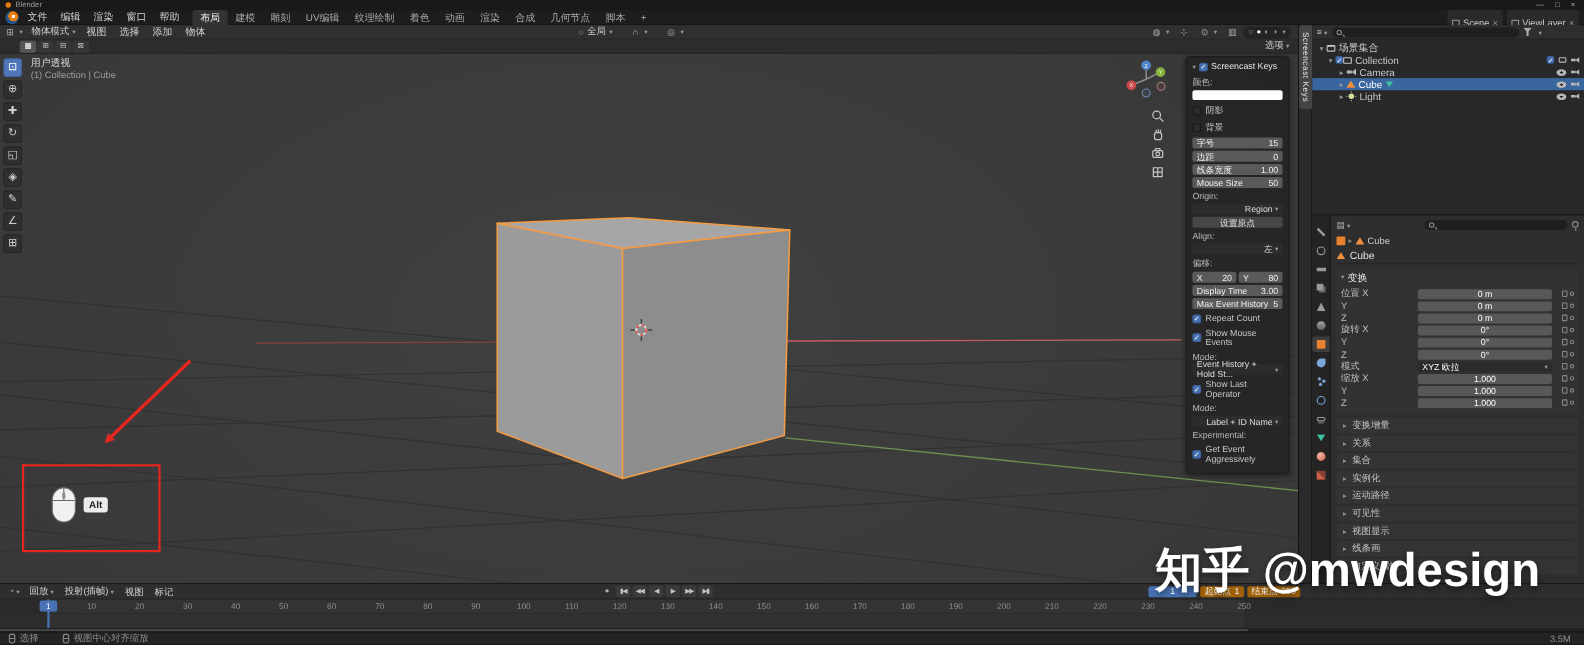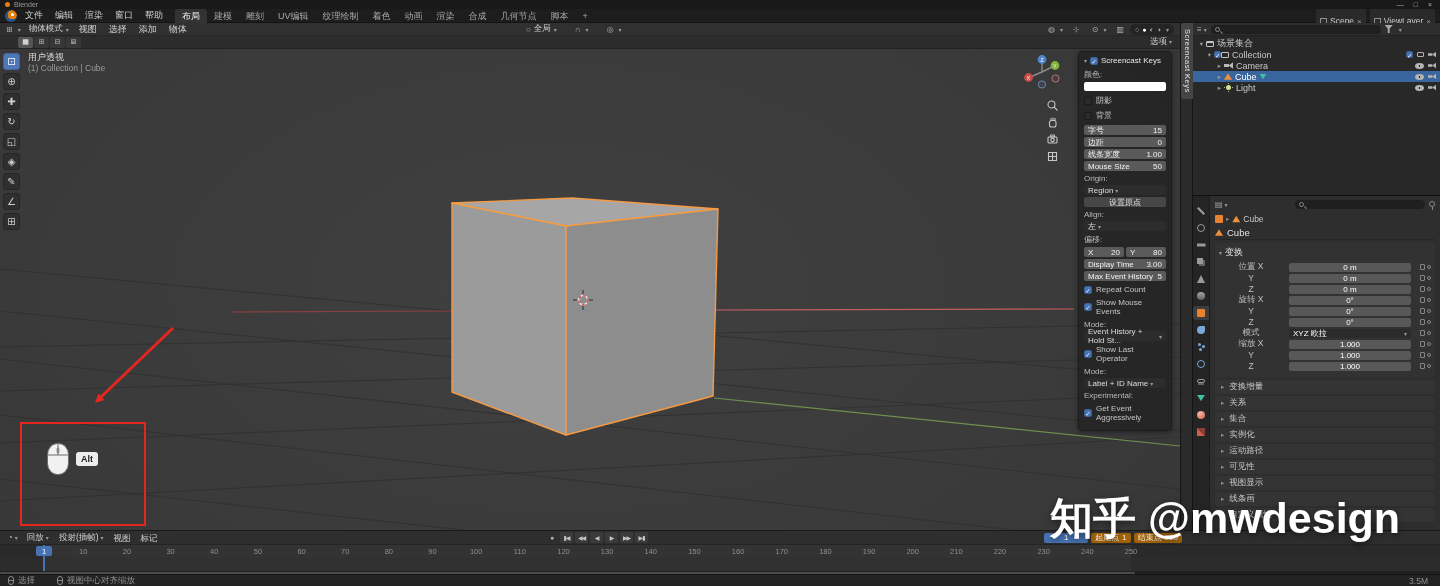--- a/index.html
+++ b/index.html
@@ -69,27 +69,27 @@
 .sp-title{display:flex;align-items:center;gap:3px;margin-bottom:4px}
 .exp-ico::after{content:"\25BE";font-size:6px;color:#999}
 .sp-title-text{color:#e6e6e6}
 .cb2{width:8px;height:8px;flex:none;background:#2a2a2a;border:1px solid #1a1a1a;border-radius:2px;display:inline-block}
 .cb2.on{background:#4772b3;border-color:#3a5f96}
 .cb2.on::after{content:"\2713";display:block;color:#fff;font-size:6.5px;line-height:7px;text-align:center}
 .sp-label{margin:3px 0 2px;color:#b9b9b9}
 .sp-swatch{height:9px;border-radius:2px;background:#fff;margin-bottom:4px}
 .sp-check{display:flex;align-items:center;gap:4px;margin:4px 0}
 .sfield{height:10px;background:#5a5a5a;border-radius:2px;display:flex;align-items:center;justify-content:space-between;padding:0 4px;color:#f2f2f2;margin-bottom:2px}
-.dfield{height:10px;background:#2c2c2c;border-radius:2px;display:flex;align-items:center;justify-content:flex-start;padding:0 4px;color:#ddd;margin-bottom:2px}
+.dfield{height:10px;background:#2c2c2c;border-radius:2px;display:flex;align-items:center;justify-content:flex-end;padding:0 4px;color:#ddd;margin-bottom:2px}
 .pbtn{height:10px;background:#474747;border-radius:2px;display:flex;align-items:center;justify-content:center;color:#e2e2e2;margin-bottom:2px}
 .sp-2col{display:flex;gap:2px}
 .sp-2col .sfield{flex:1}
 
 
-#anno-box{position:absolute;left:20px;top:373px;width:126px;height:104px;border:2px solid #e3271e}
+#anno-box{position:absolute;left:20px;top:373px;width:126px;height:80px;border:2px solid #e3271e}
 #anno-box svg{position:absolute;left:24px;top:18px}
 .alt-key{position:absolute;left:54px;top:28px;padding:2px 5px;background:#ececec;color:#1d1d1d;font-size:9px;font-weight:bold;border-radius:3px}
 
 
 #outliner{position:absolute;left:1193px;top:23px;width:247px;height:173px;background:#282828;border-bottom:1px solid #101010}
 .ed-header{height:13px;background:#2e2e2e;border-bottom:1px solid #222;display:flex;align-items:center;padding:0 4px;gap:4px}
 .ed-ico{font-size:8px;color:#b0b0b0}
 .search-box{flex:1;max-width:170px;height:9px;background:#1f1f1f;border-radius:5px;display:flex;align-items:center;padding:0 4px;gap:3px}
 .mag{width:5px;height:5px;border:1px solid #8a8a8a;border-radius:50%;position:relative;flex:none}
 .mag::after{content:"";position:absolute;left:4px;top:4px;width:3px;height:1px;background:#8a8a8a;transform:rotate(45deg)}
@@ -142,21 +142,21 @@
 .prop-search-row .search-box{max-width:130px;margin-left:auto}
 .pin-icon{width:6px;height:6px;border:1px solid #8a8a8a;border-radius:50%;position:relative}
 .pin-icon::after{content:"";position:absolute;left:2px;top:5px;width:1px;height:3px;background:#8a8a8a}
 .breadcrumb{height:14px;display:flex;align-items:center;gap:3px;font-size:8.5px;color:#c9c9c9}
 .bc-arrow{font-size:6.5px;color:#8a8a8a}
 .prop-name-row{height:14px;display:flex;align-items:center;gap:4px;font-size:9.5px;color:#e0e0e0;border-bottom:1px solid #262626;margin-bottom:3px}
 .tpanel{background:#323232;border-radius:3px;padding:3px 4px 5px;margin-bottom:3px}
 .tpanel-title{display:flex;align-items:center;gap:3px;font-size:9px;color:#e2e2e2;margin-bottom:3px}
 .tpanel-title::before{content:"\25BE";font-size:6px;color:#999}
 .tr-row{display:flex;align-items:center;height:10px;margin-bottom:1px}
-.tr-label{width:70px;text-align:center;padding-right:6px;font-size:8.5px;color:#c0c0c0;flex:none}
+.tr-label{width:70px;text-align:left;padding-right:6px;font-size:8.5px;color:#c0c0c0;flex:none}
 .tr-field{flex:1;height:9px;background:#585858;border-radius:2px;color:#fff;font-size:8px;display:flex;align-items:center;justify-content:center}
 .tr-row.menu .tr-field{background:#2b2b2b;justify-content:space-between;padding:0 4px}
 .tr-row.menu .tr-field::after{content:"\25BE";font-size:6px;color:#999}
 .tr-dec{width:20px;display:flex;gap:2px;justify-content:flex-end;align-items:center;flex:none}
 .lock-icon{width:5px;height:6px;border:1px solid #858585;border-radius:1px}
 .dot-icon{width:4px;height:4px;border:1px solid #858585;border-radius:50%}
 .psec{height:14px;background:#343434;border-radius:3px;margin-bottom:2px;display:flex;align-items:center;padding:0 6px;font-size:8.5px;color:#c5c5c5}
 .psec::before{content:"\25B8";font-size:6.5px;color:#8f8f8f;margin-right:5px}
 
 

